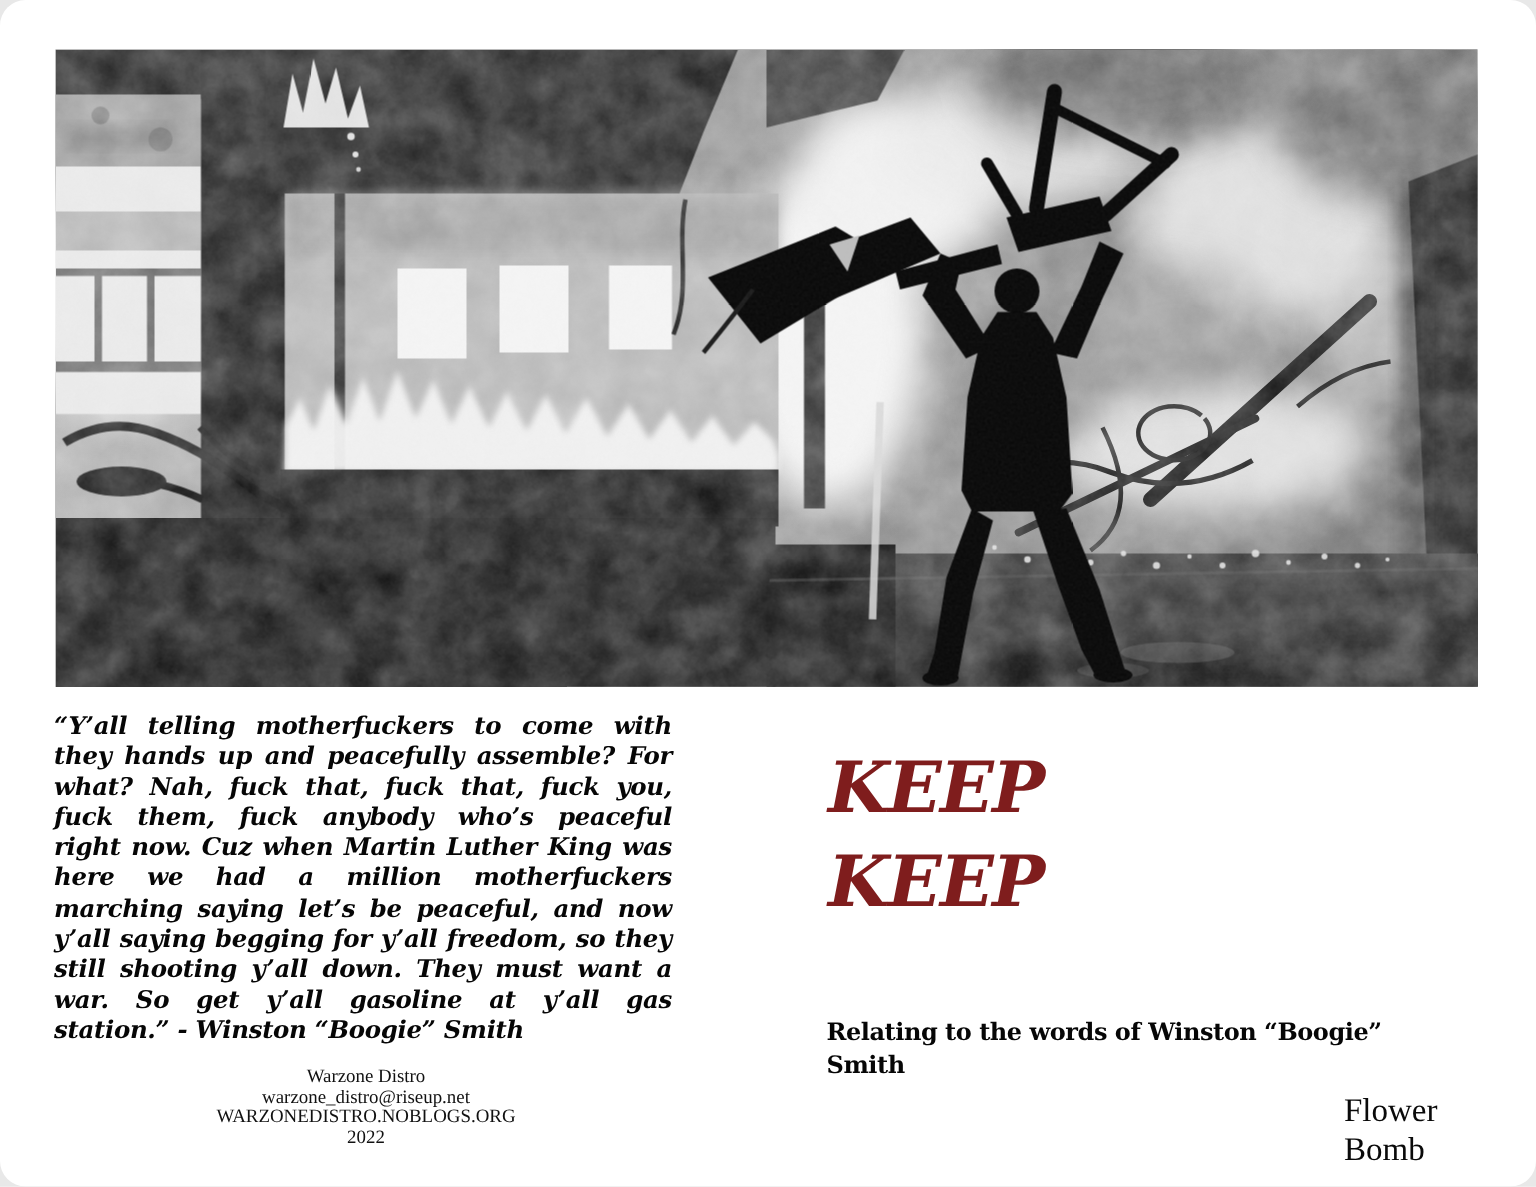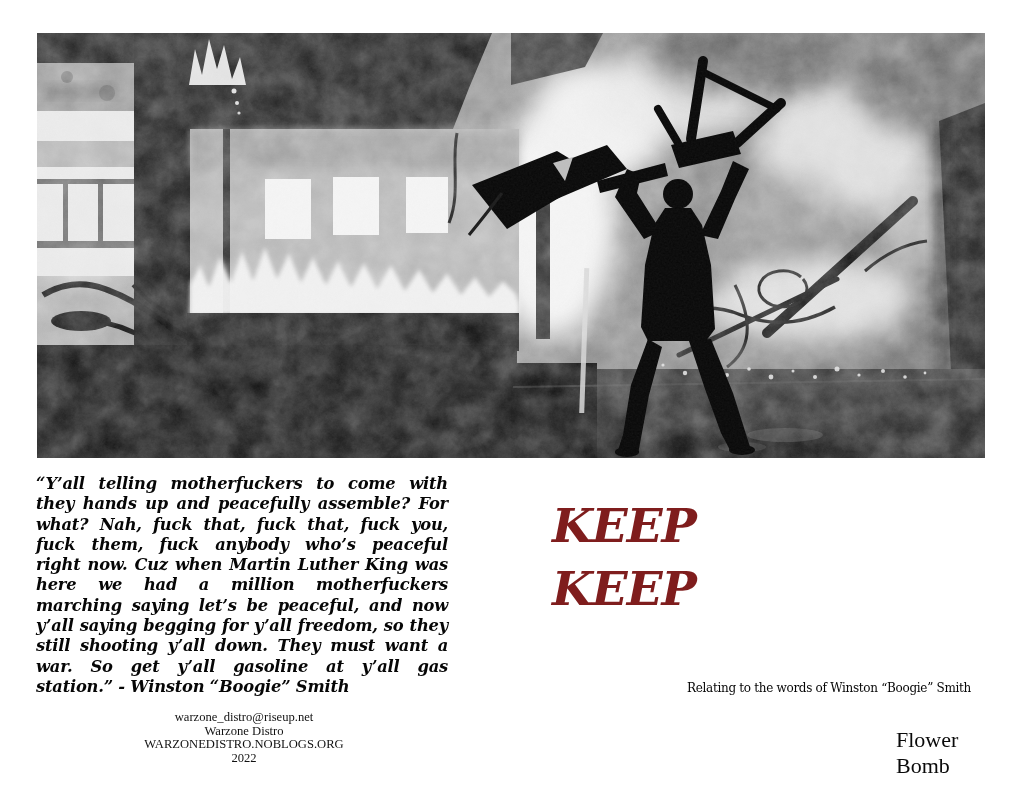--- a/index.html
+++ b/index.html
@@ -1,40 +1,40 @@
 <!DOCTYPE html>
 <html><head>
 <meta charset="utf-8">
 <style>
   html,body{margin:0;padding:0;background:#e8e8e8;}
   .page{
     position:relative;width:1024px;height:791px;background:#ffffff;
-    overflow:hidden;font-family:"DejaVu Serif", serif;color:#000;
+    overflow:hidden;font-family:"DejaVu Serif", serif;color:#000;border-radius:17px;
   }
   
   .photo{position:absolute;left:37px;top:33px;width:948px;height:425px;background:#888;}
   .photo svg{display:block;width:100%;height:100%;}
   
   .quote{
     position:absolute;left:36px;top:474px;width:412px;
     font-family:"DejaVu Serif", serif;font-weight:700;font-style:italic;
     font-size:16.3px;line-height:20.3px;letter-spacing:-0.2px;color:#060606;
   }
   .q-line{text-align:justify;text-align-last:justify;white-space:normal;}
   .q-line.q-last{text-align-last:left;}
   
   .title{
     position:absolute;left:552px;top:494px;width:440px;
     font-family:"DejaVu Serif", serif;font-weight:700;font-style:italic;
     font-size:47px;line-height:63px;letter-spacing:-1px;color:#7f1d1d;
   }
   .subtitle{
     position:absolute;left:551px;top:677px;width:420px;
-    font-family:"DejaVu Serif", serif;font-weight:400;font-style:normal;
-    font-size:12px;line-height:22px;letter-spacing:-0.3px;color:#060606;text-align:right;
+    font-family:"DejaVu Serif", serif;font-weight:700;font-style:normal;
+    font-size:16px;line-height:22px;letter-spacing:-0.3px;color:#060606;
   }
   .colophon{
     position:absolute;left:118px;top:711px;width:252px;text-align:center;
     font-family:"Liberation Serif", serif;font-weight:400;
     font-size:12.6px;line-height:13.6px;color:#111;
   }
   .author{
     position:absolute;left:896px;top:727px;width:120px;
     font-family:"Liberation Serif", serif;font-size:22px;color:#0a0a0a;
   }
@@ -228,21 +228,21 @@
     <div class="q-line q-last">station.” - Winston “Boogie” Smith</div>
   </div>
 
   <div class="title">
     <div>KEEP</div>
     <div>KEEP</div>
   </div>
   <div class="subtitle">Relating to the words of Winston “Boogie” Smith</div>
 
   <div class="colophon">
+    <div>Warzone Distro</div>
     <div>warzone_distro@riseup.net</div>
-    <div>Warzone Distro</div>
     <div>WARZONEDISTRO.NOBLOGS.ORG</div>
     <div>2022</div>
   </div>
 
   <div class="author">Flower Bomb</div>
 
 </div>
 
 </body></html>

